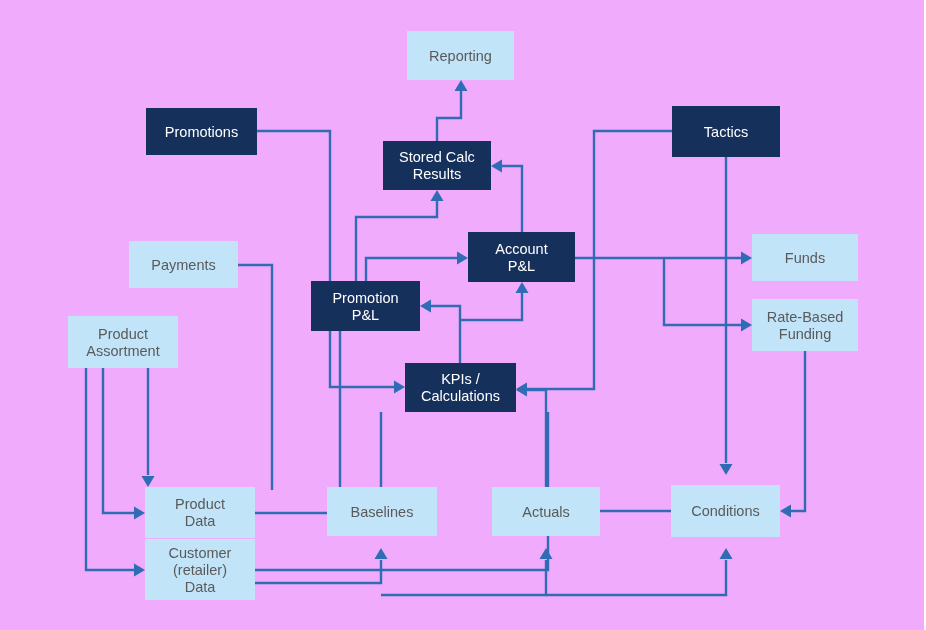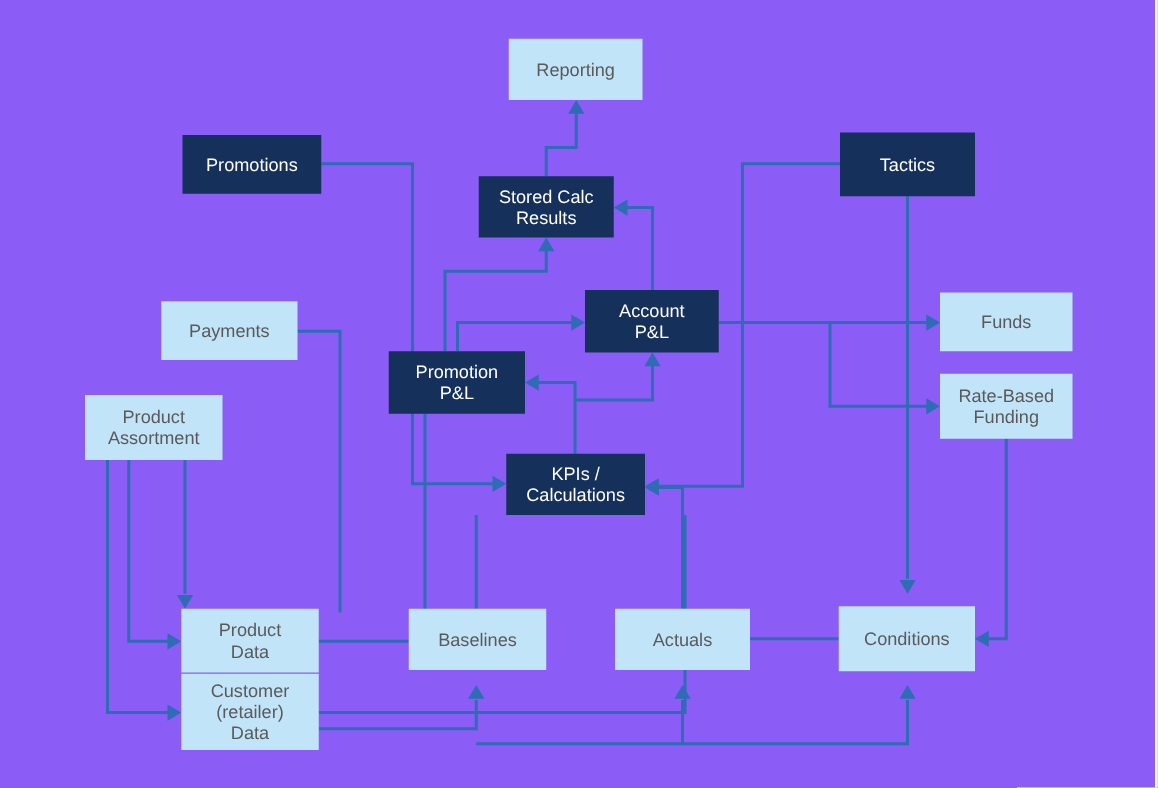--- a/index.html
+++ b/index.html
@@ -10,21 +10,21 @@
   body {
     width: 926px;
     height: 630px;
     font-family: "Liberation Sans", sans-serif;
     overflow: hidden;
   }
   #diagram-root {
     position: relative;
     width: 924px;
     height: 630px;
-    background: #8b5cf6;
+    background: #f0abfc;
   }
   svg#flow-svg {
     position: absolute;
     left: 0;
     top: 0;
     width: 926px;
     height: 630px;
   }
   .node-rect-dark { fill: #16305c; }
   .node-rect-light { fill: #c2e4f8; }

